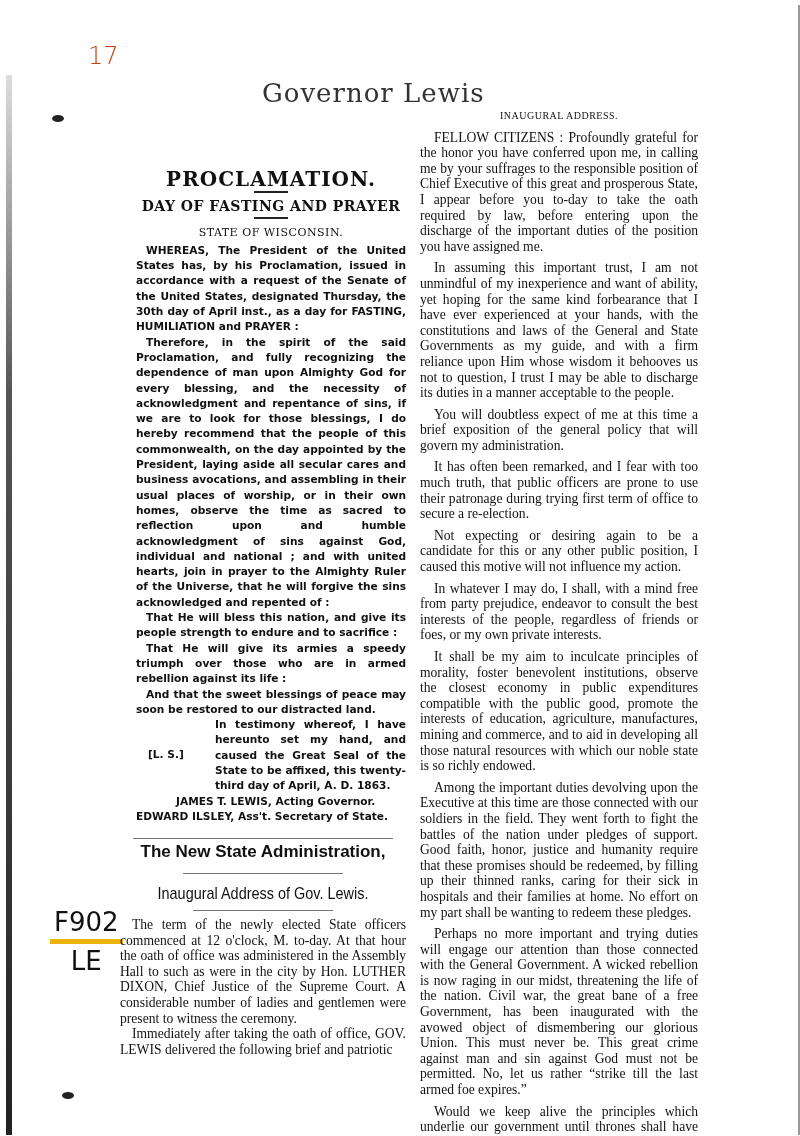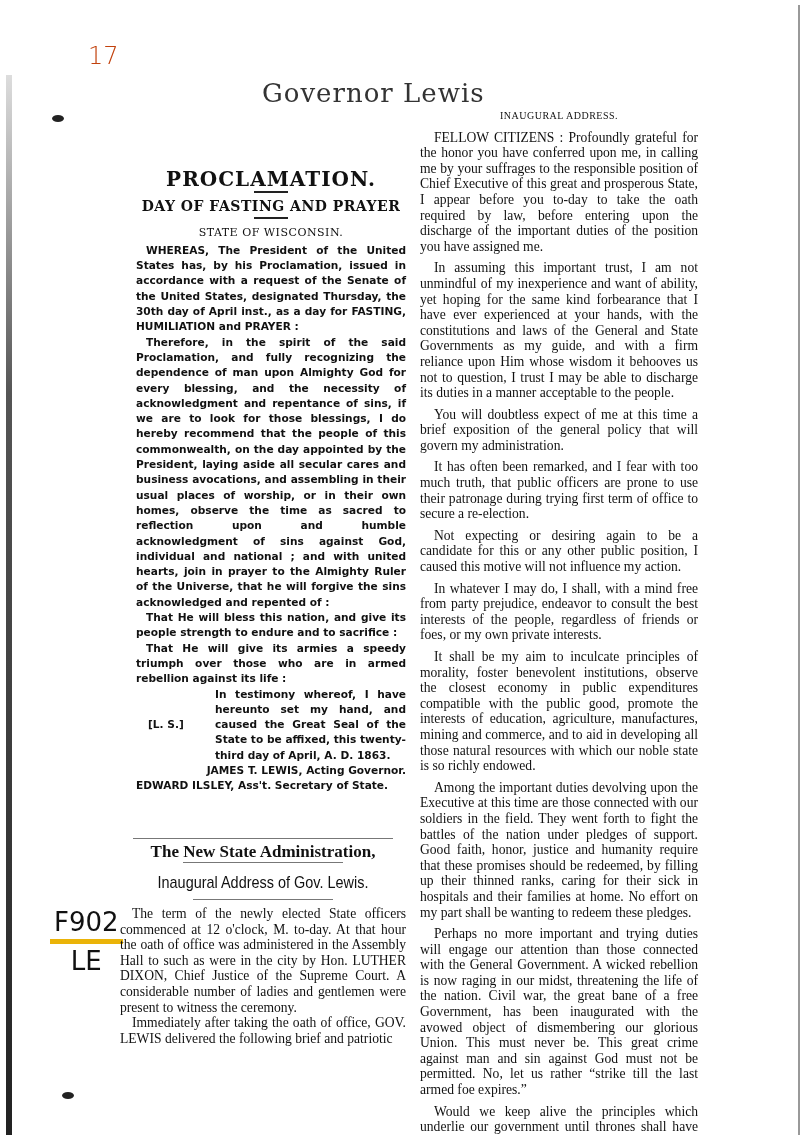--- a/index.html
+++ b/index.html
@@ -15,32 +15,32 @@
 
   
   .proc{left:136px;top:172px;width:270px;font-family:"DejaVu Sans",sans-serif;font-size:10.6px;line-height:15.3px;}
   .proc .title{font-family:"DejaVu Serif",serif;font-size:20px;font-weight:bold;text-align:center;letter-spacing:1px;margin:0 0 4px 0;}
   .proc .rule{width:34px;height:2px;background:#222;margin:2px auto 6px;}
   .proc .subtitle{font-family:"DejaVu Serif",serif;font-weight:bold;font-size:14px;text-align:center;letter-spacing:0.5px;}
   .proc .state{font-family:"DejaVu Serif",serif;text-align:center;font-size:11px;margin:4px 0 3px;letter-spacing:0.5px;}
   .proc p{margin:0;text-align:justify;text-indent:10px;font-weight:bold;}
   .proc .testimony{margin-left:79px;text-indent:0;text-align:justify;}
   .proc .seal{position:absolute;left:12px;}
-  .proc .sig1{text-align:right;margin-left:40px;text-indent:0;}
+  .proc .sig1{text-align:left;margin-left:40px;text-indent:0;}
   .proc .sig2{text-indent:0;}
 
   
   .inaug{left:414px;top:108px;width:290px;font-family:"Liberation Serif",serif;font-size:13.6px;line-height:15.6px;}
   .inaug .head{text-align:center;font-size:10px;letter-spacing:0.5px;margin-bottom:0px;}
   .inaug p{margin:6px;text-align:justify;text-indent:14px;}
 
   
   .nsa{left:120px;top:838px;width:286px;font-family:"Liberation Serif",serif;}
   .nsa .rule{height:1px;background:#777;margin:0 auto;}
-  .nsa .h1{font-family:Liberation Serif, serif;font-weight:bold;font-size:17px;text-align:center;margin:3px 0 0;white-space:nowrap;}
+  .nsa .h1{font-family:Liberation Sans, sans-serif;font-weight:bold;font-size:17px;text-align:center;margin:3px 0 11px;white-space:nowrap;}
   .nsa .h2{font-family:"Liberation Sans",sans-serif;font-size:17px;text-align:center;margin:10px 0 6px;transform:scaleX(0.85);}
   .nsa p{margin:0;text-align:justify;text-indent:12px;font-size:13.6px;line-height:15.6px;}
 </style>
 </head>
 <body>
 
 <div class="abs leftbar"></div>
 <div class="abs rightbar"></div>
 
 <div class="abs hand-num">17</div>
@@ -55,20 +55,21 @@
 <div class="abs proc">
   <div class="title">PROCLAMATION.</div>
   <div class="rule"></div>
   <div class="subtitle">DAY OF FASTING AND PRAYER</div>
   <div class="rule"></div>
   <div class="state">STATE OF WISCONSIN.</div>
   <p>WHEREAS, The President of the United States has, by his Proclamation, issued in accordance with a request of the Senate of the United States, designated Thursday, the 30th day of April inst., as a day for FASTING, HUMILIATION and PRAYER :</p>
   <p>Therefore, in the spirit of the said Proclamation, and fully recognizing the dependence of man upon Almighty God for every blessing, and the necessity of acknowledgment and repentance of sins, if we are to look for those blessings, I do hereby recommend that the people of this commonwealth, on the day appointed by the President, laying aside all secular cares and business avocations, and assembling in their usual places of worship, or in their own homes, observe the time as sacred to reflection upon and humble acknowledgment of sins against God, individual and national ; and with united hearts, join in prayer to the Almighty Ruler of the Universe, that he will forgive the sins acknowledged and repented of :</p>
   <p>That He will bless this nation, and give its people strength to endure and to sacrifice :</p>
   <p>That He will give its armies a speedy triumph over those who are in armed rebellion against its life :</p>
+  <p>And that the sweet blessings of peace may soon be restored to our distracted land.</p>
   <div style="position:relative;">
     <span class="seal" style="top:30px;font-weight:bold;">[L. S.]</span>
     <p class="testimony">In testimony whereof, I have hereunto set my hand, and caused the Great Seal of the State to be affixed, this twenty-third day of April, A. D. 1863.</p>
   </div>
   <p class="sig1">JAMES T. LEWIS, Acting Governor.</p>
   <p class="sig2">EDWARD ILSLEY, Ass't. Secretary of State.</p>
 </div>
 
 <div class="abs inaug">
   <div class="head">INAUGURAL ADDRESS.</div>

